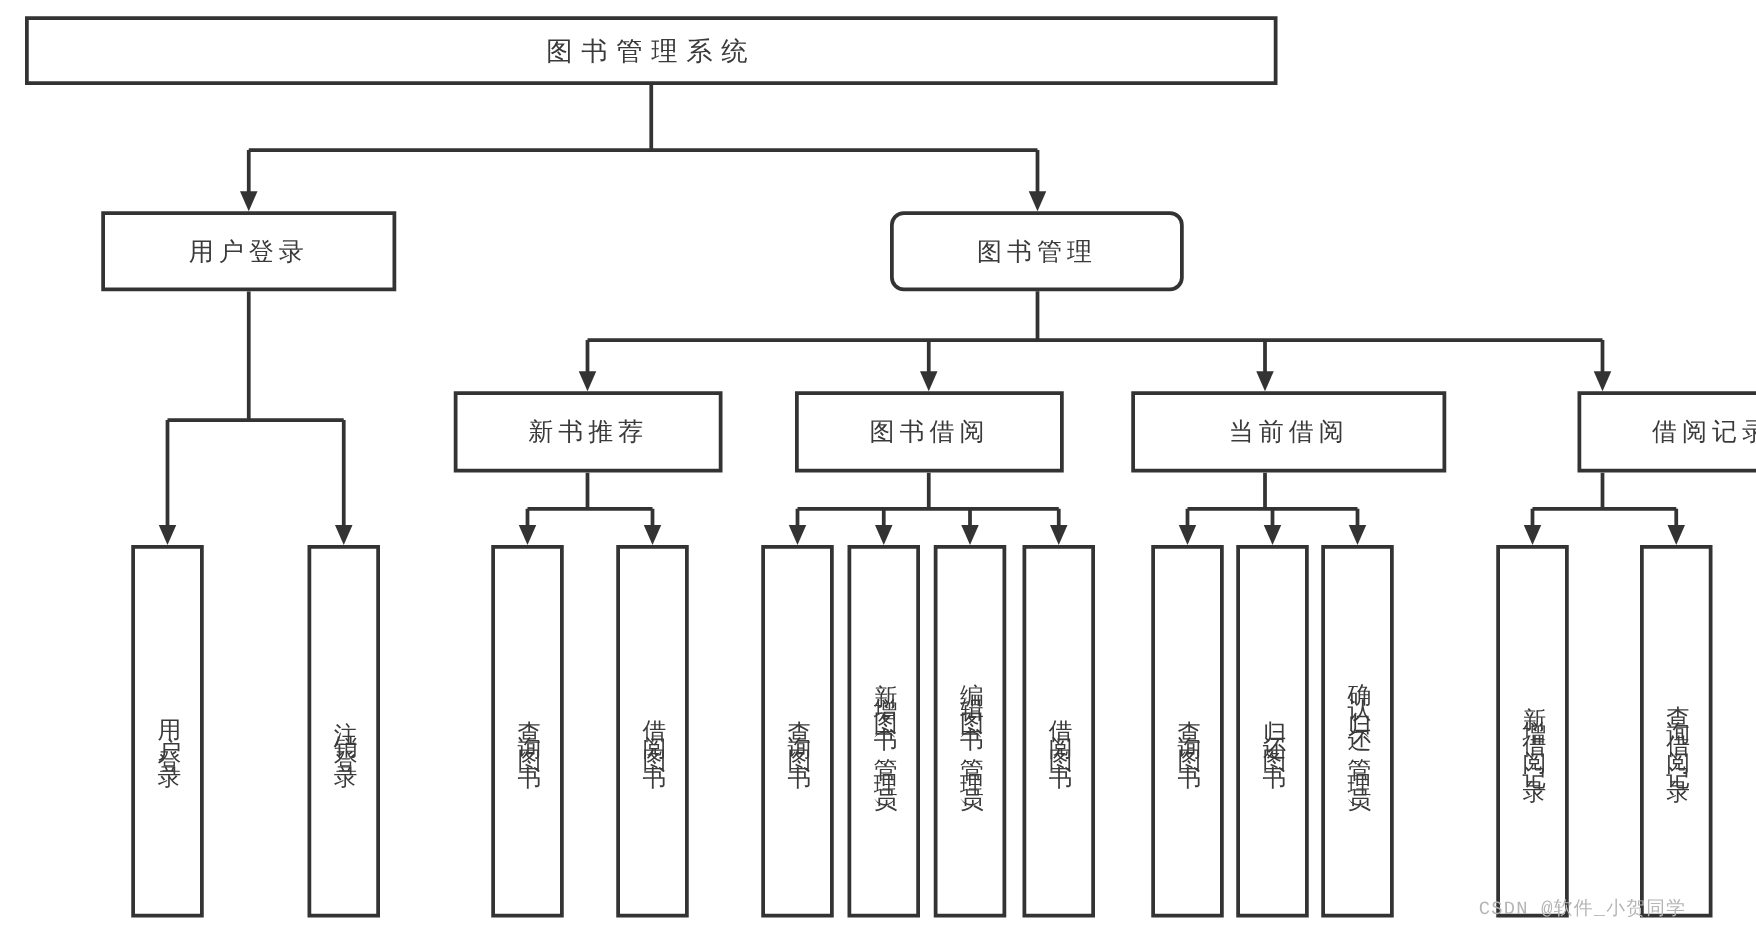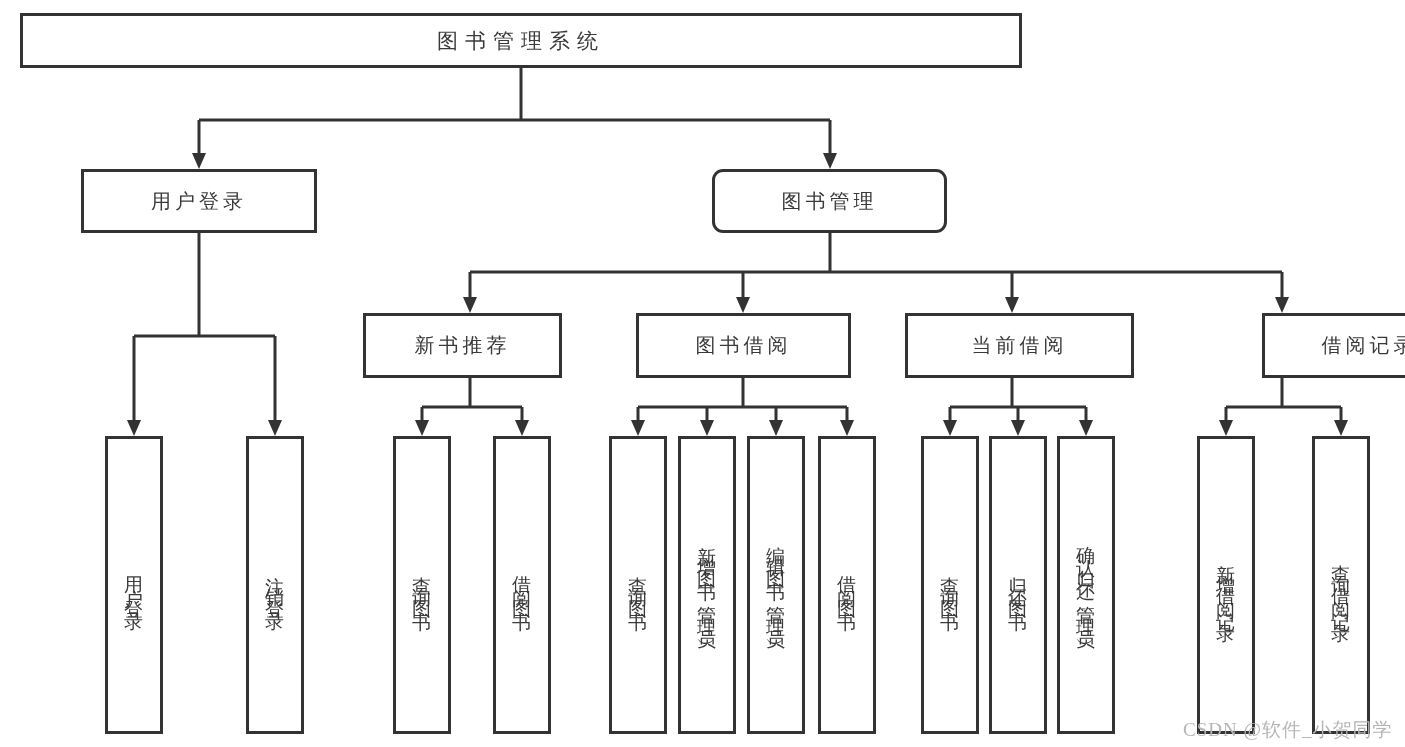--- a/index.html
+++ b/index.html
@@ -1,21 +1,21 @@
 <!DOCTYPE html>
 <html><head>
 <meta charset="utf-8">
 <style>
   html, body { margin: 0; padding: 0; background: #ffffff; }
   .canvas {
     position: relative;
     width: 1405px;
     height: 747px;
     background: #ffffff;
-    font-family: Liberation Serif, serif;
+    font-family: Liberation Mono, monospace;
     overflow: hidden;
   }
   .connectors {
     position: absolute;
     left: 0; top: 0;
     z-index: 1;
   }
   .box {
     position: absolute;
     box-sizing: border-box;
@@ -42,21 +42,21 @@
     text-orientation: mixed;
     font-size: 19px;
     letter-spacing: 12px;
     line-height: 1;
     white-space: nowrap;
   }
   .watermark {
     position: absolute;
     left: 1183px;
     top: 717px;
-    font-size: 19px;
+    font-size: 15px;
     color: #b5b5b5;
     letter-spacing: 1px;
     white-space: nowrap;
     z-index: 3;
   }
 </style>
 </head>
 <body>
 
 <div class="canvas">
@@ -101,27 +101,27 @@
     <span class="rootlabel">图书管理系统</span>
   </div>
 
   <div class="box" style="left:81px; top:169px; width:236px; height:64px;">
     <span class="hlabel">用户登录</span>
   </div>
   <div class="box" style="left:712px; top:169px; width:235px; height:64px;border-radius:11px;">
     <span class="hlabel">图书管理</span>
   </div>
 
-  <div class="box" style="left:363px; top:313px; width:199px; height:65px;">
+  <div class="box" style="left:363px; top:313px; width:215px; height:65px;">
     <span class="hlabel">新书推荐</span>
   </div>
   <div class="box" style="left:636px; top:313px; width:215px; height:65px;align-items:center;">
     <span class="hlabel">图书借阅</span>
   </div>
-  <div class="box" style="left:905px; top:313px; width:229px; height:65px;">
+  <div class="box" style="left:905px; top:313px; width:252px; height:65px;">
     <span class="hlabel">当前借阅</span>
   </div>
   <div class="box" style="left:1228px; top:313px; width:215px; height:65px;margin-left:34px;">
     <span class="hlabel">借阅记录</span>
   </div>
 
   <div class="box" style="left:105px; top:436px; width:58px; height:298px;">
     <span class="vlabel">用户登录</span>
   </div>
   <div class="box" style="left:246px; top:436px; width:58px; height:298px;">

